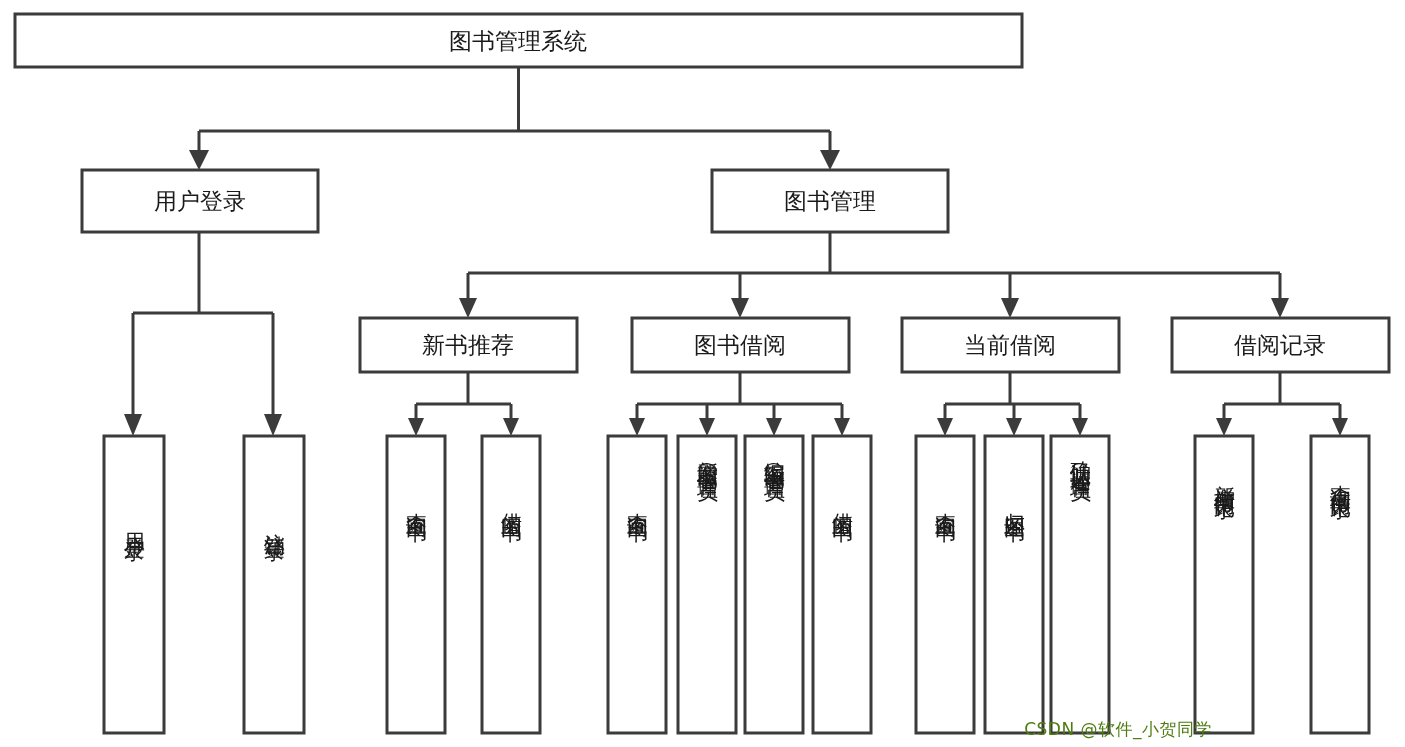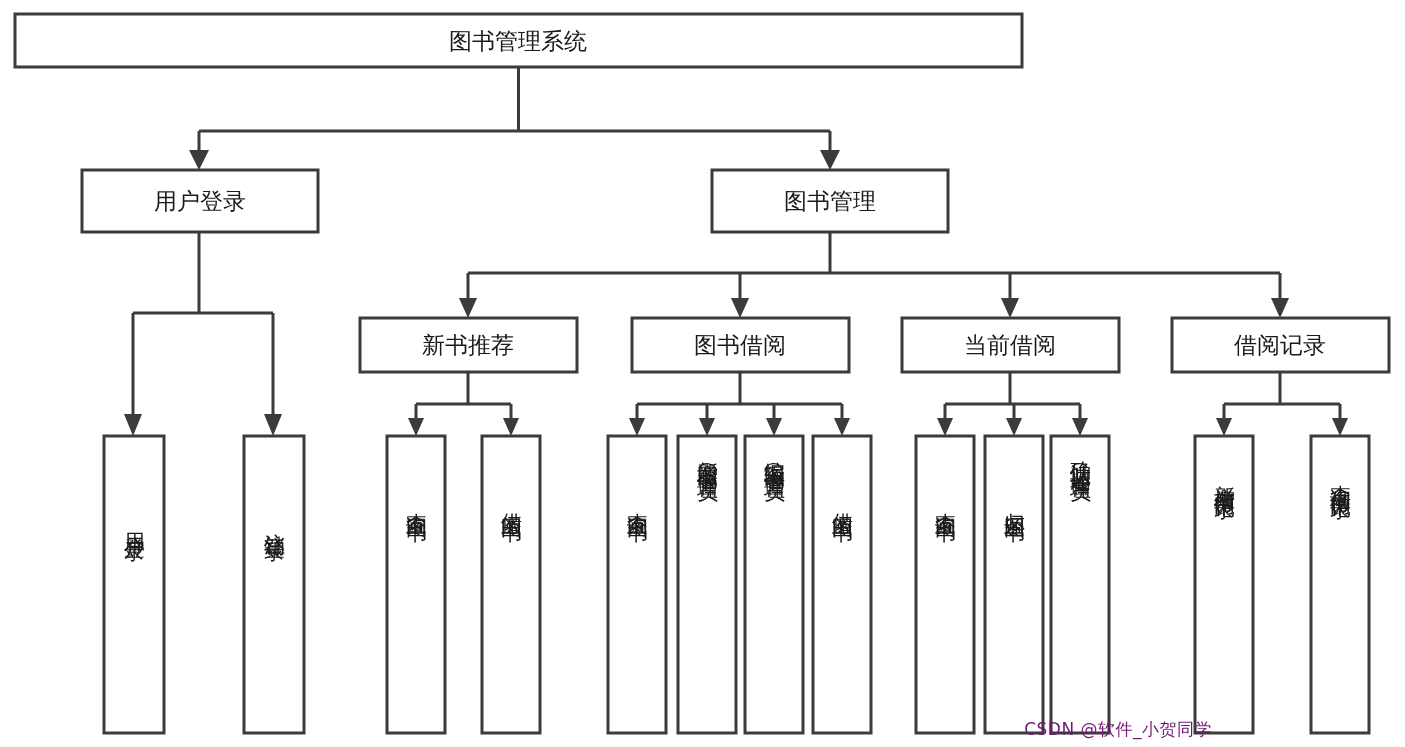--- a/index.html
+++ b/index.html
@@ -63,21 +63,21 @@
     letter-spacing: 3px;
     color: #1a1a1a;
     white-space: nowrap;
   }
   .watermark {
     position: absolute;
     right: 8px;
     bottom: 6px;
     font-family: "DejaVu Sans", "Liberation Sans", sans-serif;
     font-size: 17px;
-    color: #701a75;
+    color: #4d7c0f;
     letter-spacing: 0.5px;
     white-space: nowrap;
   }
 </style>
 </head>
 <body>
 
 <div id="diagram-root">
 
   <svg class="canvas" viewBox="0 0 1405 747" xmlns="http://www.w3.org/2000/svg">

